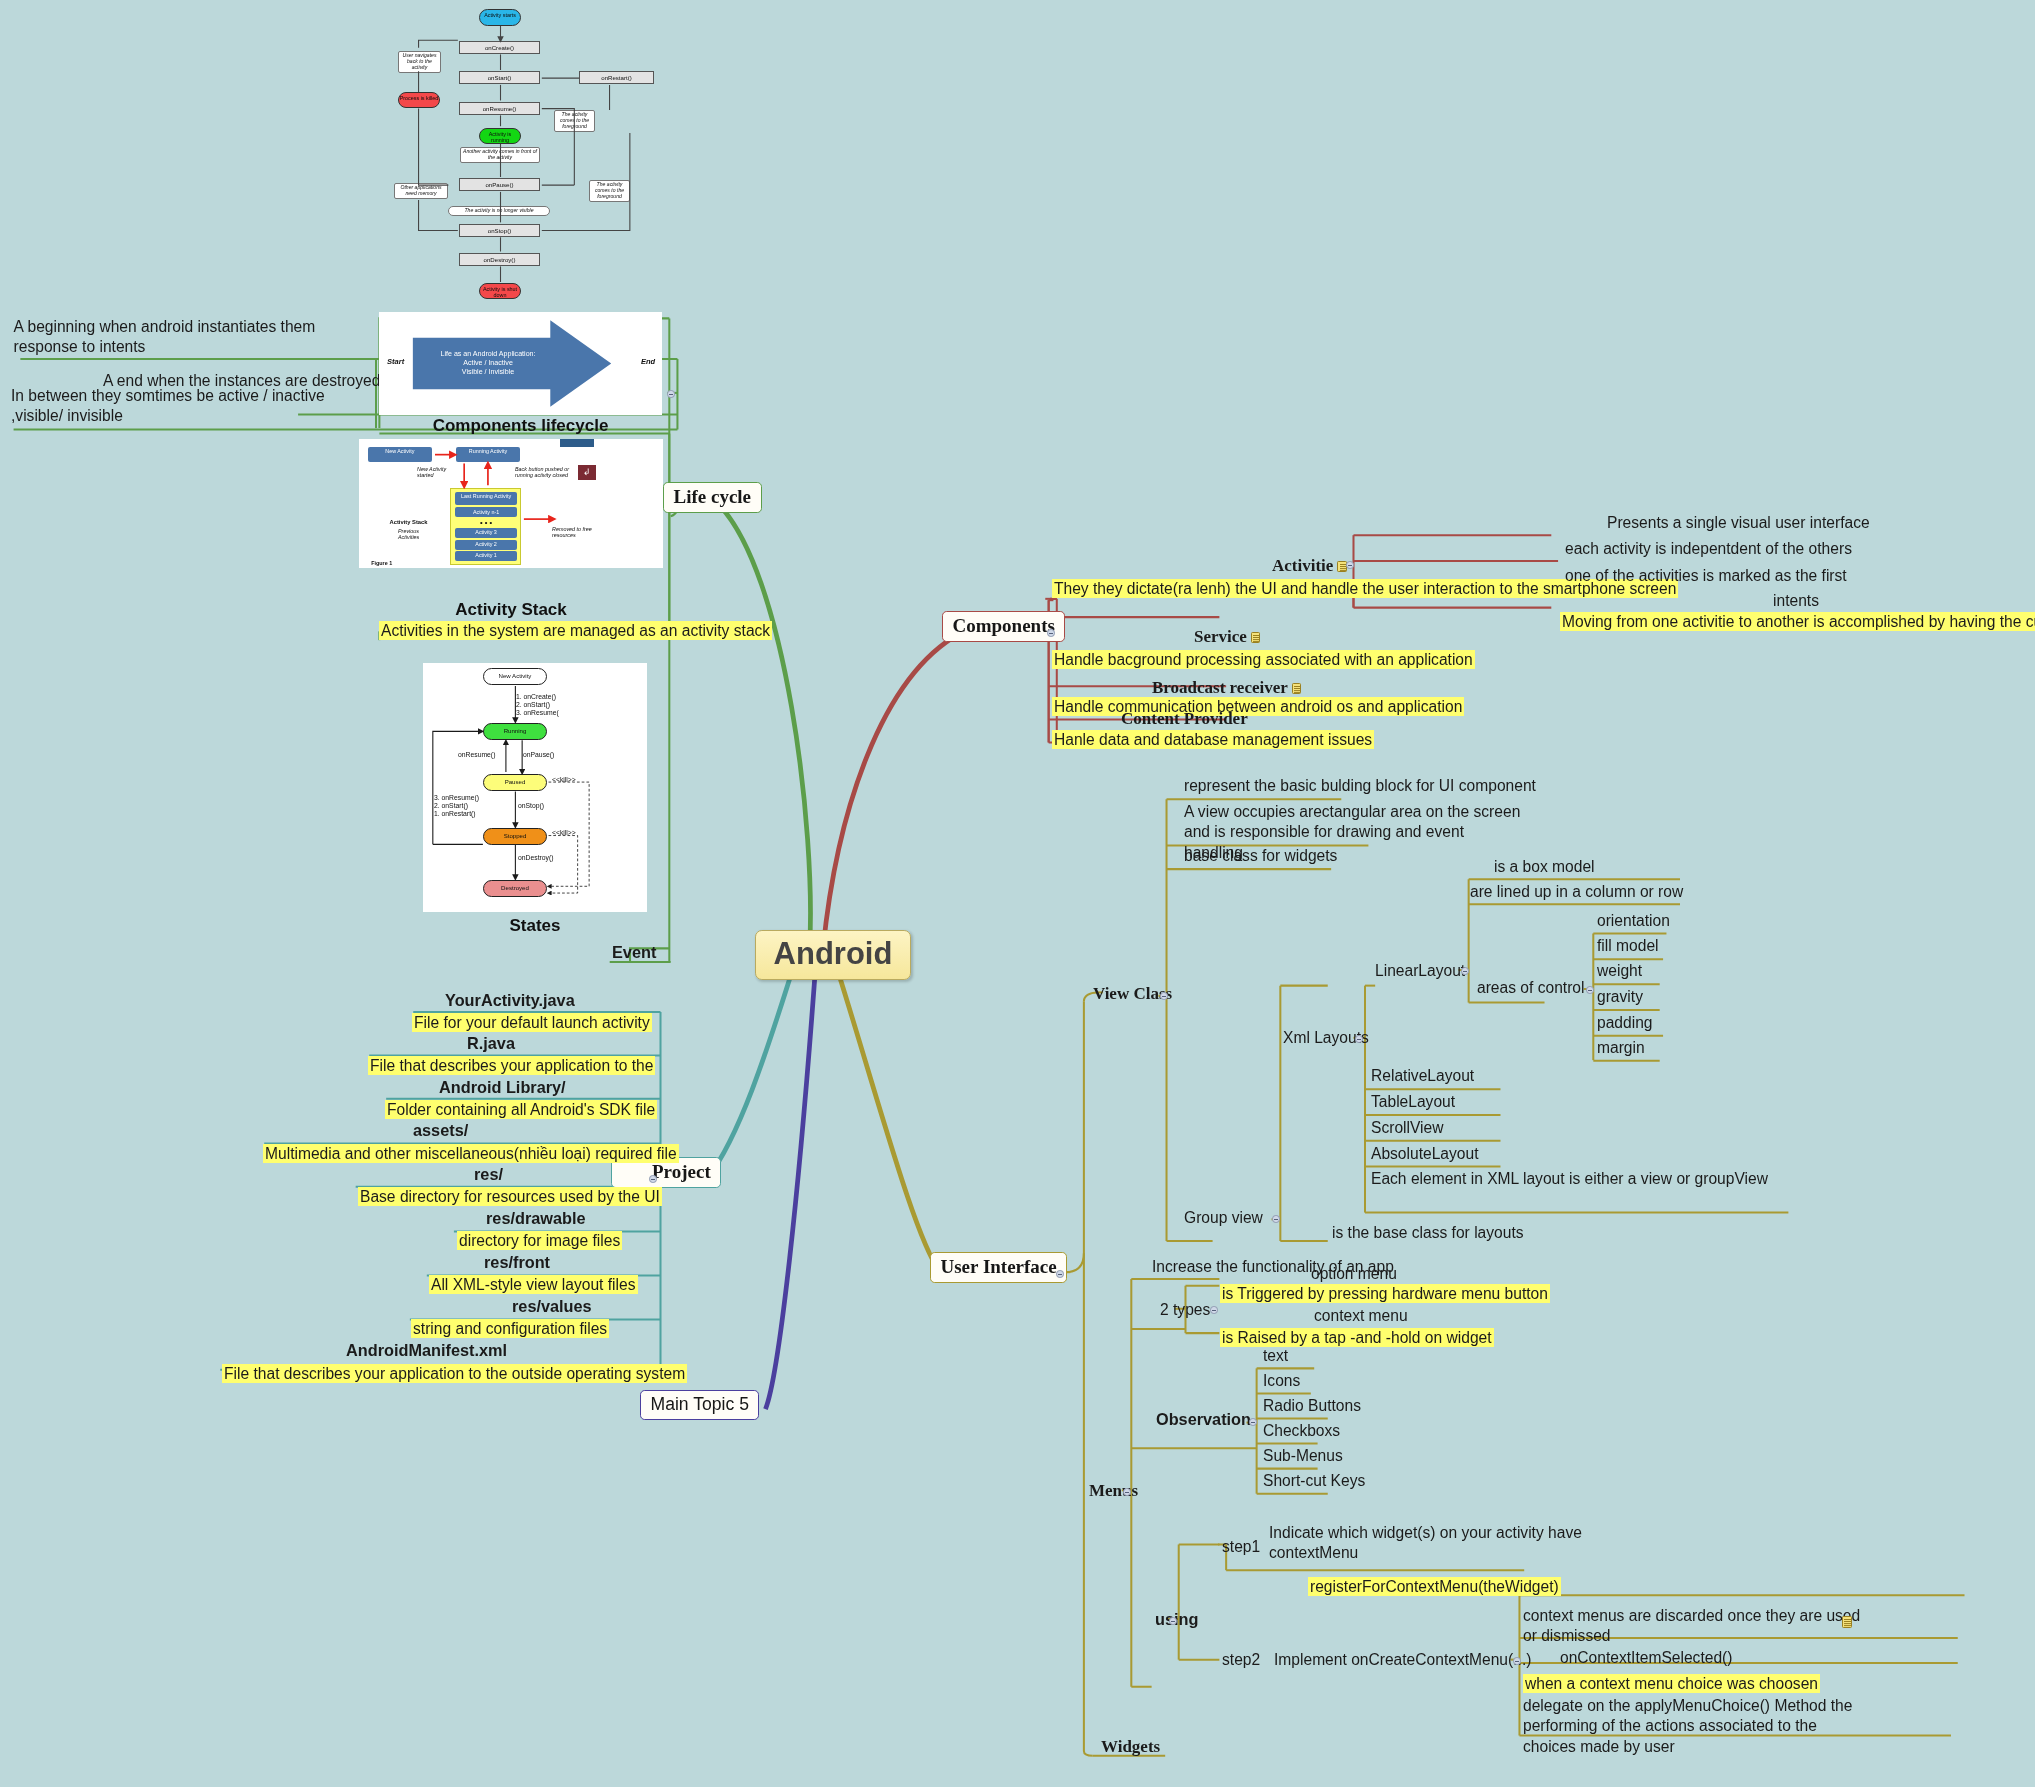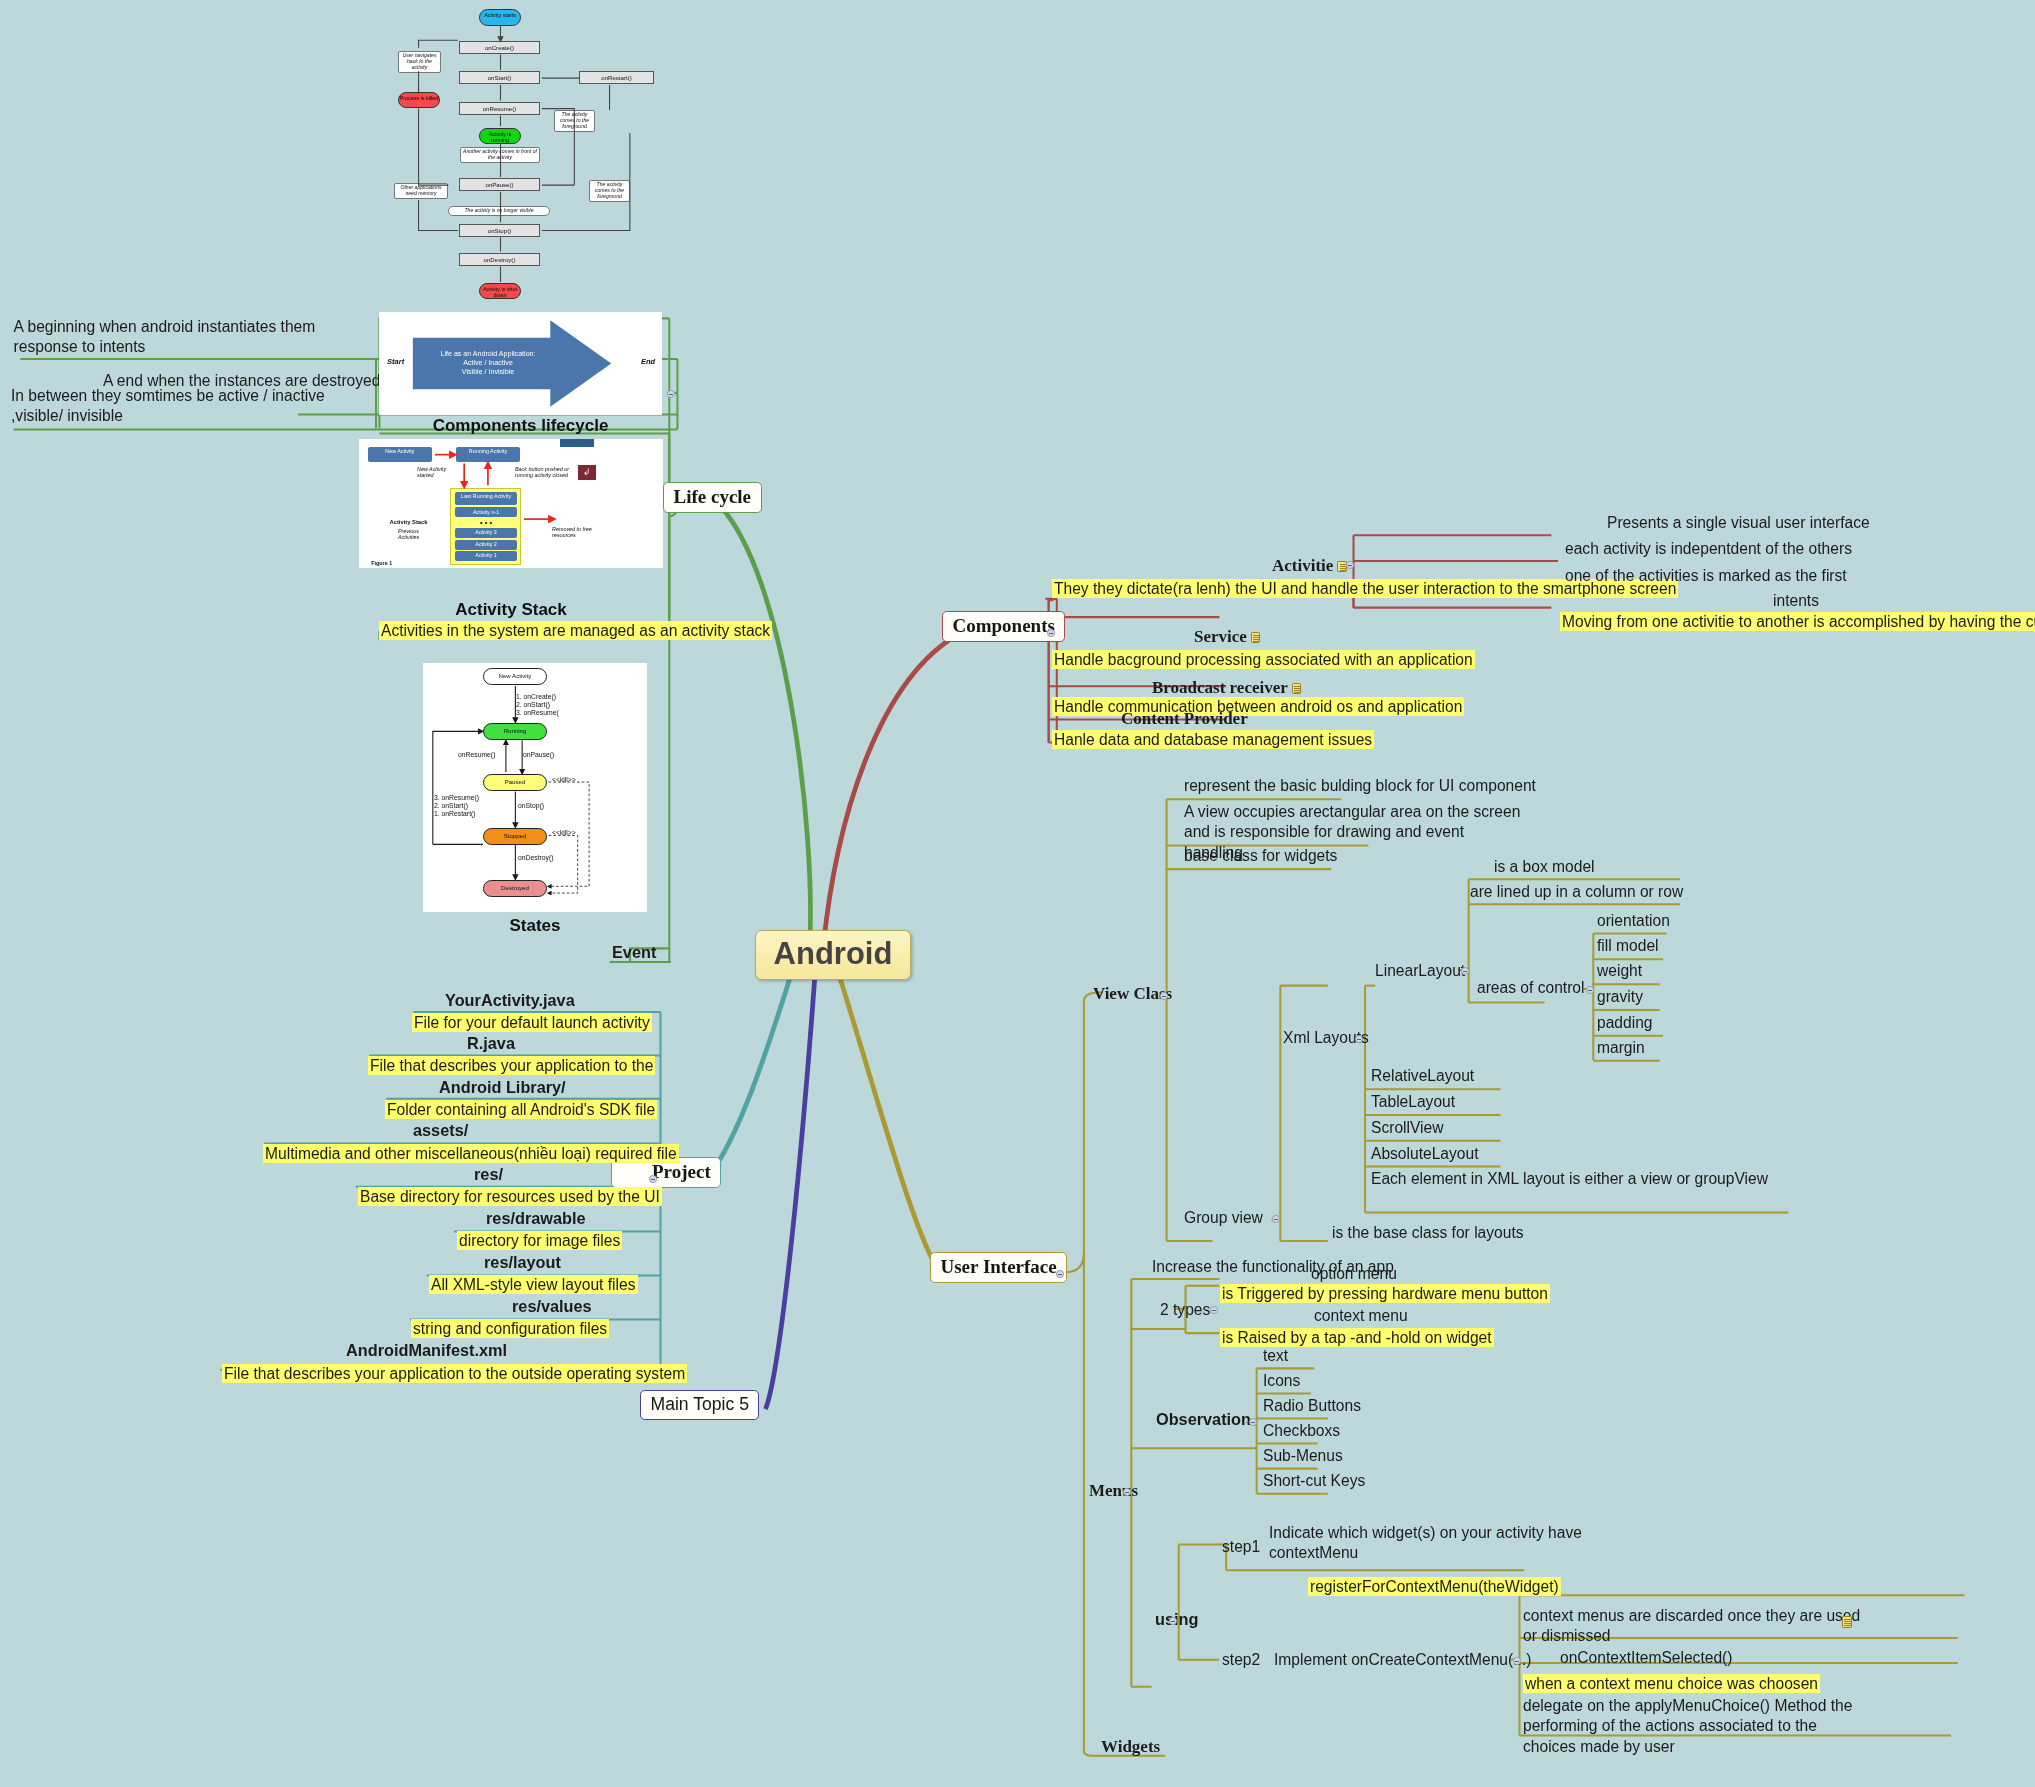--- a/index.html
+++ b/index.html
@@ -484,21 +484,21 @@
   <span class="hl">Multimedia and other miscellaneous(nhiều loại) required file</span></div>
 
 <div class="node t-bold" style="left:474px; top:1164px;">res/</div>
 <div class="node t-plain" style="left:358px; top:1187px;">
   <span class="hl">Base directory for resources used by the UI</span></div>
 
 <div class="node t-bold" style="left:486px; top:1208px;">res/drawable</div>
 <div class="node t-plain" style="left:457px; top:1231px;">
   <span class="hl">directory for image files</span></div>
 
-<div class="node t-bold" style="left:484px; top:1252px;">res/layout</div>
+<div class="node t-bold" style="left:484px; top:1252px;">res/front</div>
 <div class="node t-plain" style="left:429px; top:1275px;">
   <span class="hl">All XML-style view layout files</span></div>
 
 <div class="node t-bold" style="left:512px; top:1296px;">res/values</div>
 <div class="node t-plain" style="left:411px; top:1319px;">
   <span class="hl">string and configuration files</span></div>
 
 <div class="node t-bold" style="left:346px; top:1340px;">AndroidManifest.xml</div>
 <div class="node t-plain" style="left:222px; top:1364px;">
   <span class="hl">File that describes your application to the outside operating system</span></div>

